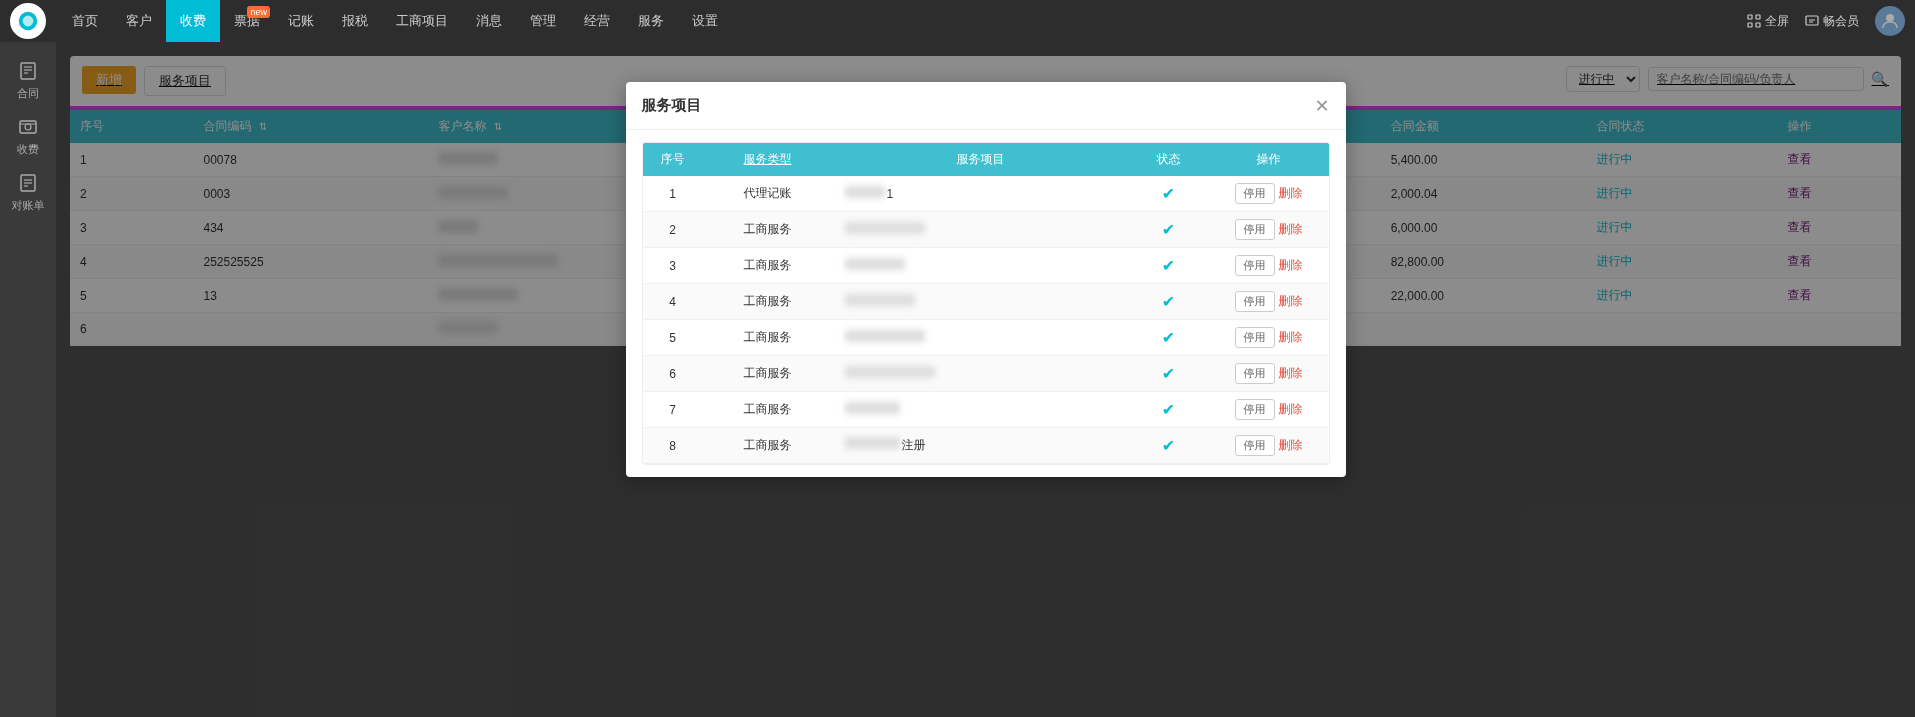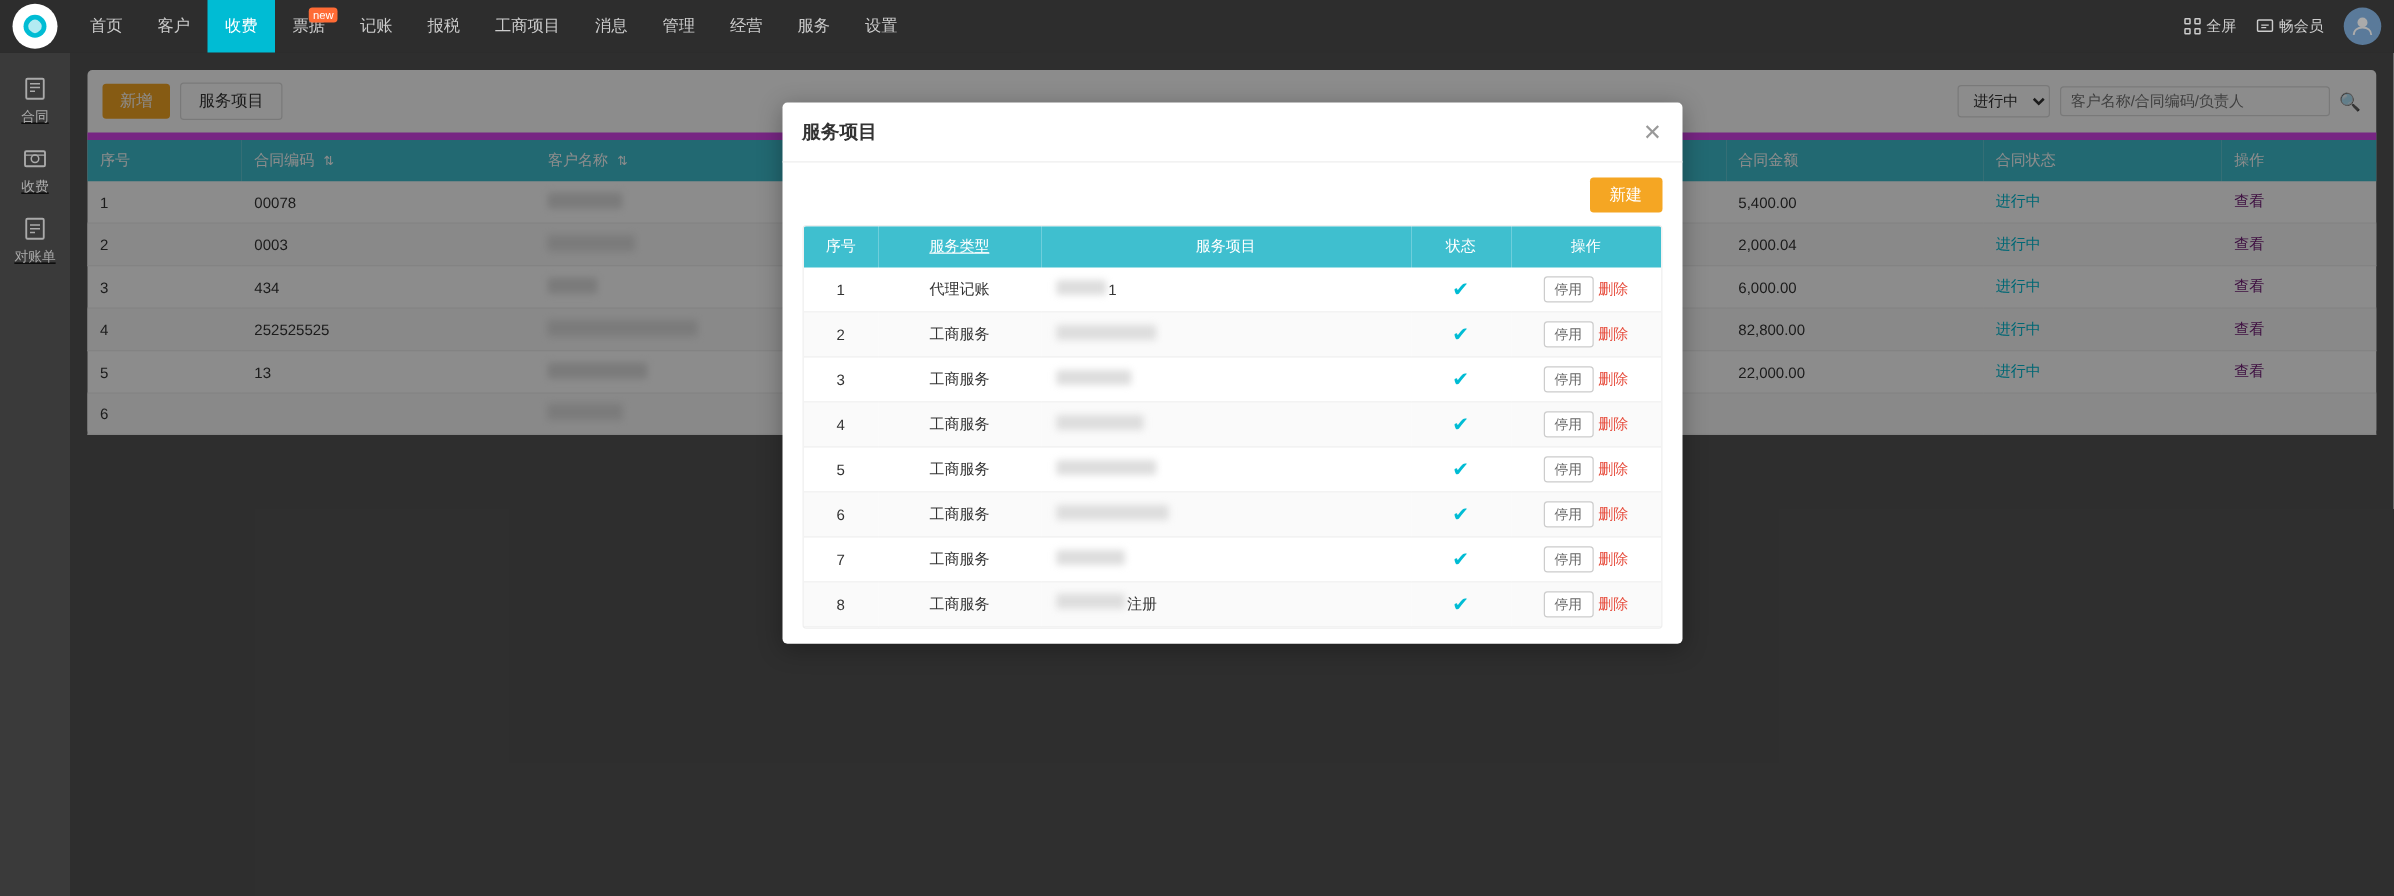--- a/index.html
+++ b/index.html
@@ -72,21 +72,20 @@
 
     
     .sidebar {
       width: 56px;
       background: #3a3a3a;
       display: flex;
       flex-direction: column;
       align-items: center;
       padding-top: 10px;
       flex-shrink: 0;
-      text-decoration: underline;
     }
     .sidebar-item {
       width: 56px;
       height: 56px;
       display: flex; flex-direction: column;
       align-items: center; justify-content: center;
       cursor: pointer;
       color: #aaa;
       font-size: 11px;
       gap: 4px;
@@ -107,22 +106,23 @@
     }
 
     
     .contract-area {
       background: #fff;
       border-radius: 4px;
     }
 
     .contract-toolbar {
       padding: 10px 12px;
-      display: flex; align-items: center; gap: 8px;
-      border-bottom: 6px solid #d946ef;
+      display: flex; align-items: flex-start; gap: 8px;
+      border-bottom: 4px solid #d946ef;
+      text-decoration: underline;
     }
     .btn-new {
       background: #f5a623;
       color: #fff;
       border: none;
       padding: 5px 14px;
       border-radius: 3px;
       cursor: pointer;
       font-size: 13px;
     }
@@ -515,23 +515,20 @@
       </table>
     </div>
 
     <div class="modal-overlay">
       <div class="modal">
         <div class="modal-header">
           <span class="modal-title">服务项目</span>
           <button class="modal-close">✕</button>
         </div>
         <div class="modal-body">
-          <div class="modal-toolbar">
-            <button class="btn-modal-new">新建</button>
-          </div>
           <div class="service-table-wrap">
             <table class="service-table">
               <thead>
                 <tr>
                   <th style="width:60px;">序号</th>
                   <th style="width:130px;text-decoration:underline;">服务类型</th>
                   <th>服务项目</th>
                   <th style="width:80px;">状态</th>
                   <th style="width:120px;">操作</th>
                 </tr>

